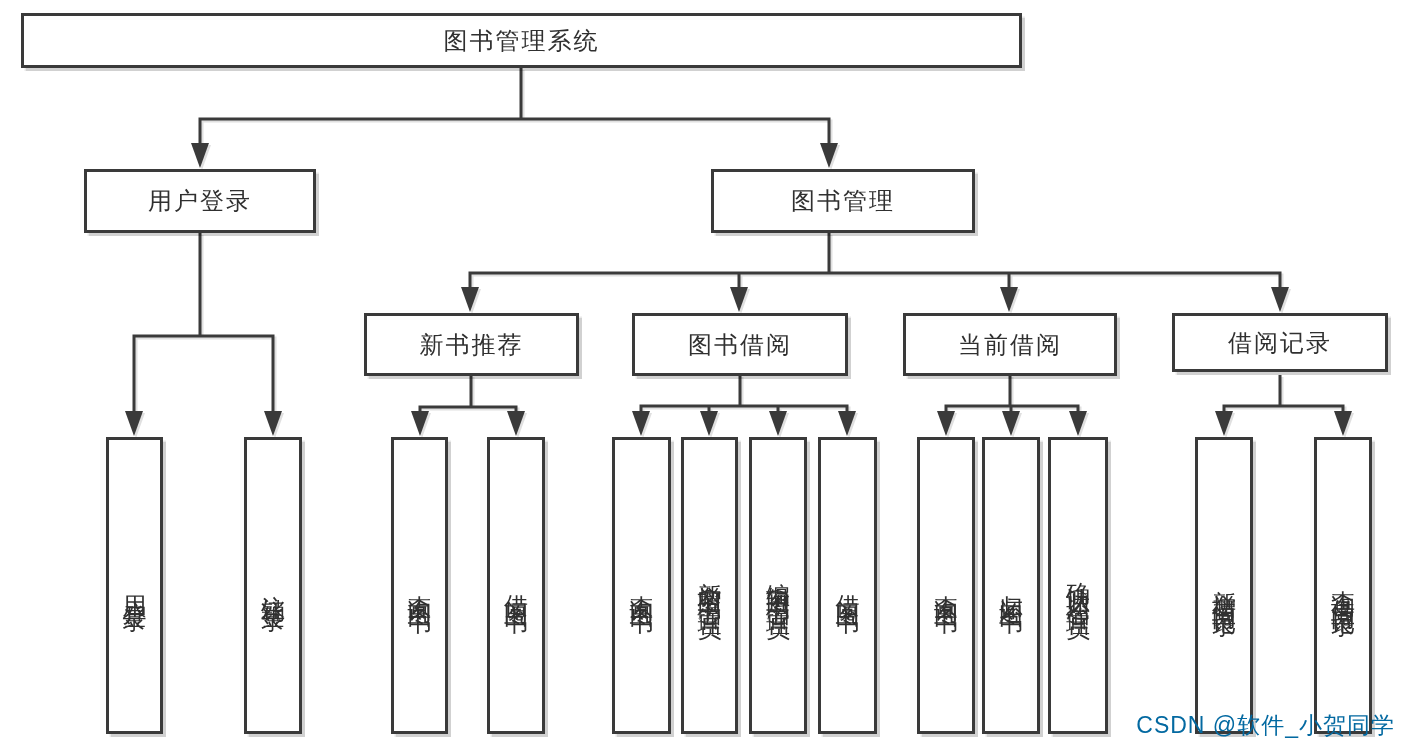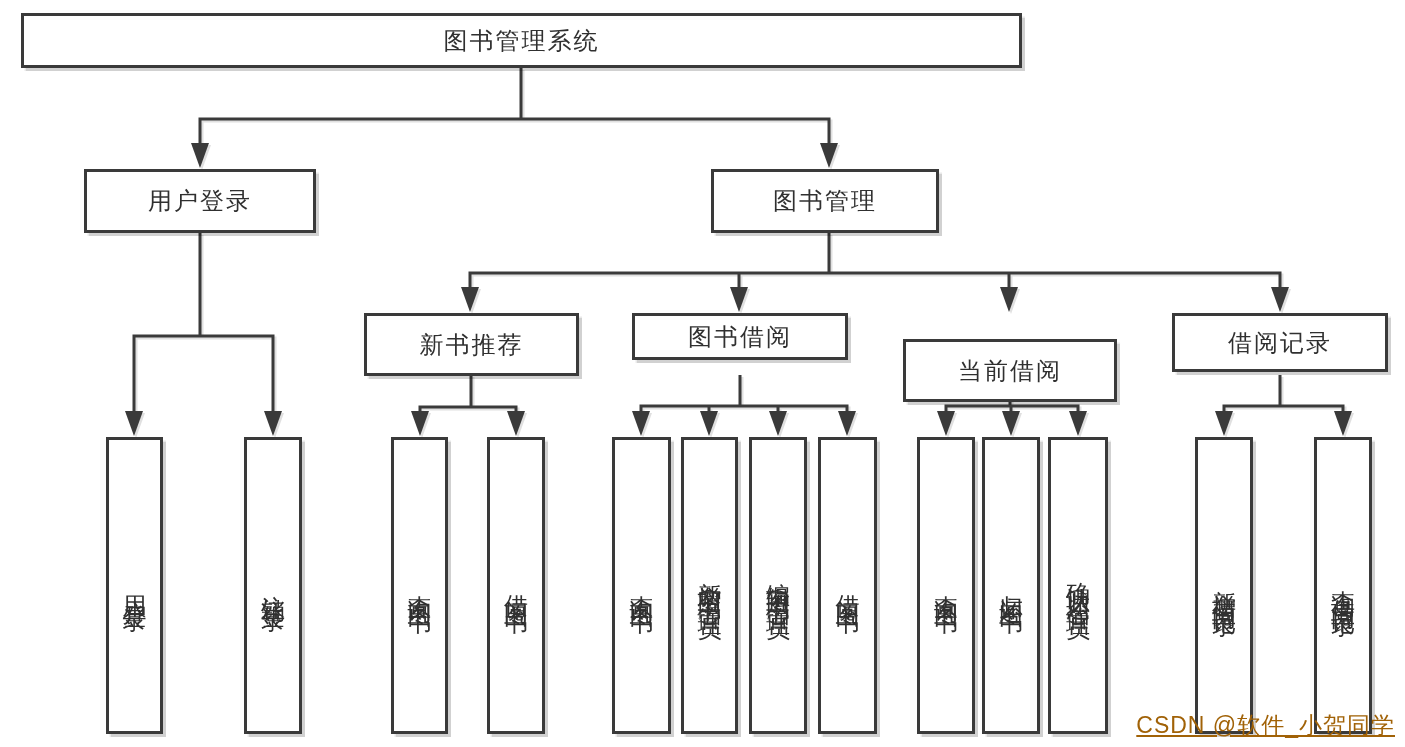--- a/index.html
+++ b/index.html
@@ -50,25 +50,25 @@
     font-size: 24px;
     letter-spacing: 5px;
     line-height: 1;
     white-space: nowrap;
     color: #303030;
   }
   
   #n-root           { left: 21px;   top: 13px;  width: 1001px; height: 55px; }
   
   #n-user-login     { left: 84px;   top: 169px; width: 232px;  height: 64px; }
-  #n-book-mgmt      { left: 711px;  top: 169px; width: 228px;  height: 64px; }
+  #n-book-mgmt      { left: 711px;  top: 169px; width: 264px;  height: 64px; }
   
   #n-new-books      { left: 364px;  top: 313px; width: 215px;  height: 63px; }
-  #n-book-borrow    { left: 632px;  top: 313px; width: 216px;  height: 47px; }
-  #n-current-borrow { left: 903px;  top: 313px; width: 214px;  height: 63px; margin-top: 26px; }
+  #n-book-borrow    { left: 632px;  top: 313px; width: 216px;  height: 63px; }
+  #n-current-borrow { left: 903px;  top: 313px; width: 214px;  height: 63px; }
   #n-borrow-records { left: 1172px; top: 313px; width: 216px;  height: 59px; }
   
   #l-user-login     { left: 106px;  width: 57px; }
   #l-logout         { left: 244px;  width: 58px; }
   #l-nb-query       { left: 391px;  width: 57px; }
   #l-nb-borrow      { left: 487px;  width: 58px; }
   #l-bb-query       { left: 612px;  width: 59px; }
   #l-bb-add         { left: 681px;  width: 57px; }
   #l-bb-edit        { left: 749px;  width: 58px; }
   #l-bb-borrow      { left: 818px;  width: 59px; }
@@ -76,24 +76,23 @@
   #l-cb-return      { left: 982px;  width: 58px; }
   #l-cb-confirm     { left: 1048px; width: 60px; }
   #l-br-add         { left: 1195px; width: 58px; }
   #l-br-query       { left: 1314px; width: 58px; }
   #watermark {
     position: absolute;
     right: 10px;
     top: 710px;
     font-size: 23px;
     letter-spacing: 1px;
-    color: #a16207;
+    color: #0369a1;
     white-space: nowrap;
     z-index: 10;
-    text-decoration: underline;
   }
 </style>
 </head>
 <body>
 
 <div id="canvas">
 
   <svg id="connectors" viewBox="0 0 1405 747" xmlns="http://www.w3.org/2000/svg">
     <g stroke="#3a3a3a" stroke-width="3" fill="none">
 

